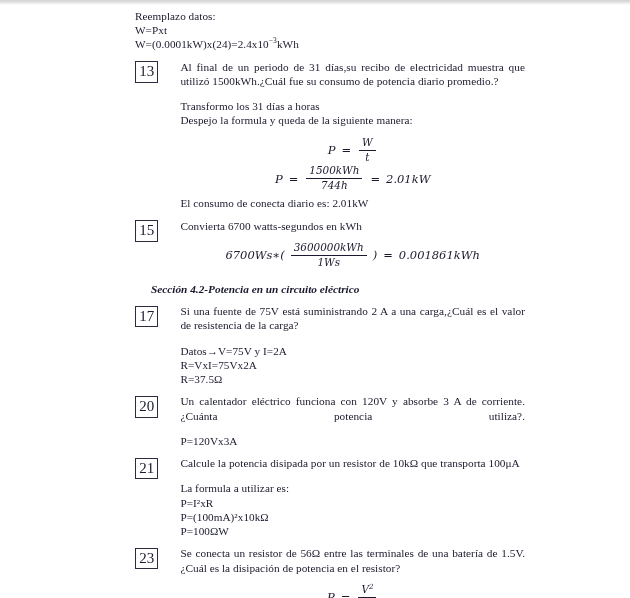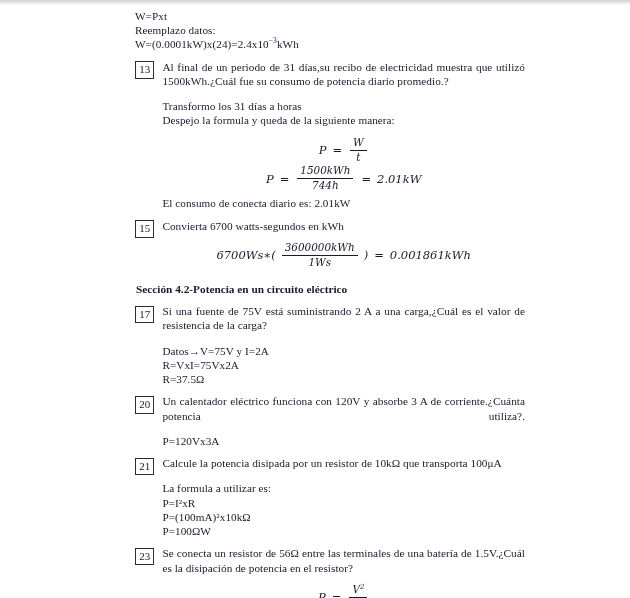--- a/index.html
+++ b/index.html
@@ -45,24 +45,24 @@
 
   
   .exercise {
     display: flex;
     align-items: flex-start;
     margin-top: 8px;
   }
   .exnum {
     flex: 0 0 auto;
     border: 1px solid #2b2b3d;
-    font-size: 11px;
+    font-size: 15px;
     line-height: 1;
     padding: 2.2px 3.2px 2.6px 3.2px;
-    margin-right: 8px;
+    margin-right: 22px;
     margin-top: 1.5px;
     font-family: "Liberation Serif", "DejaVu Serif", serif;
     background: #fff;
   }
   .exbody { flex: 1 1 auto; }
   .prompt {
     font-weight: normal;
     text-align: justify;
     text-justify: inter-word;
     font-size: 11.3px;
@@ -73,22 +73,23 @@
     text-align-last: justify;
   }
   .work {
     margin-top: 11px;
   }
 
   .section-head {
     font-weight: bold;
     font-size: 11.3px;
     margin-top: 9px;
-    margin-left: 1px;
+    margin-left: 16px;
     white-space: nowrap;
+    font-style: italic;
   }
 
   
   .math {
     font-family: "DejaVu Serif", "Liberation Serif", serif;
     font-style: italic;
     text-align: center;
     font-size: 11.5px;
   }
   .mblock { margin: 9px 0 4px 0; }
@@ -124,22 +125,22 @@
 </style>
 </head>
 <body>
 
 <div class="top-band"></div>
 
 <div class="page">
   <div class="content">
 
     <div>
+      <div class="line">Reemplazo datos:</div>
       <div class="line">W=Pxt</div>
-      <div class="line">Reemplazo datos:</div>
       <div class="line"><span>W=(0.0001kW)x(24)=2.4x10</span><sup>−3</sup><span>kWh</span></div>
     </div>
 
     <div class="exercise">
       <div class="exnum">13</div>
       <div class="exbody">
         <div class="prompt">Al final de un periodo de 31 días,su recibo de electricidad muestra que utilizó 1500kWh.¿Cuál fue su consumo de potencia diario promedio.?</div>
         <div class="work">
           <div class="line">Transformo los 31 días a horas</div>
           <div class="line">Despejo la formula y queda de la siguiente manera:</div>

